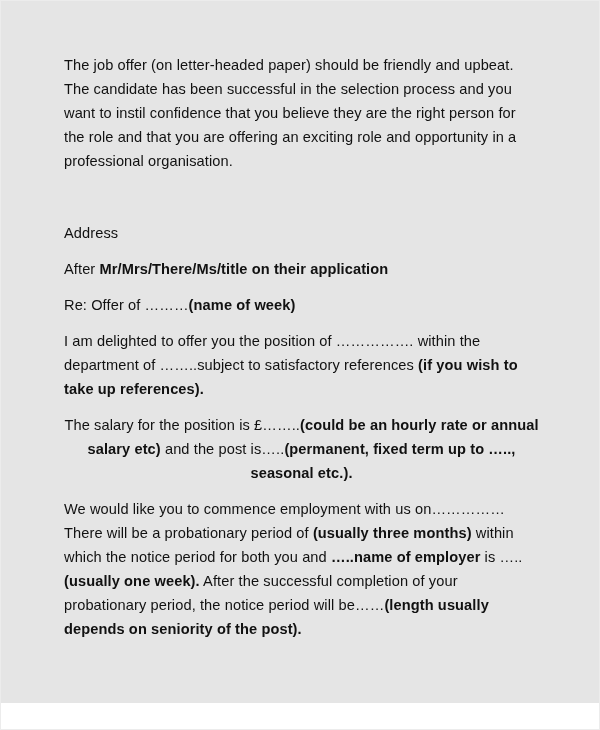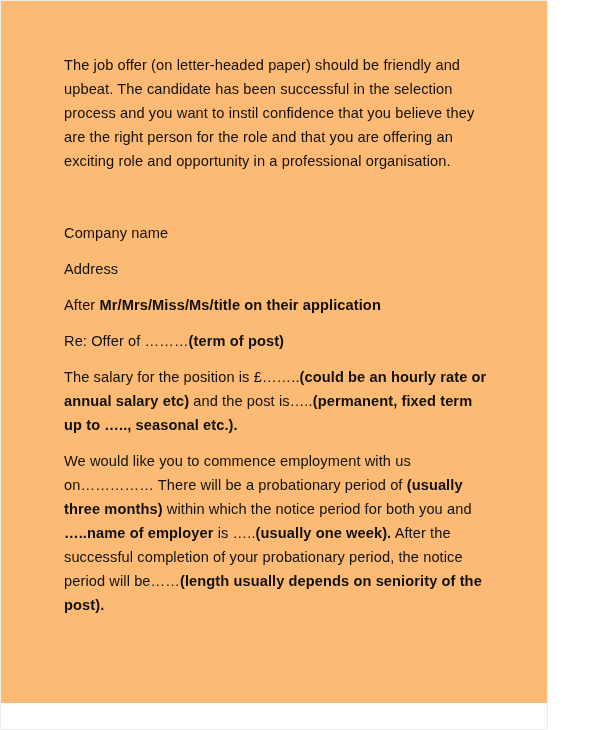--- a/index.html
+++ b/index.html
@@ -3,23 +3,23 @@
 <meta charset="utf-8">
 <style>
   * { margin: 0; padding: 0; box-sizing: border-box; }
   html, body {
     width: 600px;
     background: #ffffff;
     font-family: "Liberation Sans", sans-serif;
   }
   .page {
     position: relative;
-    width: 548px;
+    width: 600px;
     height: 730px;
-    background: #fdba74;
+    background: #e5e5e5;
     border: 1px solid #ececec;
     padding: 52px 60px 0 63px;
     overflow: hidden;
     color: #000000;
   }
   .doc-body p.para {
     font-size: 14.6px;
     line-height: 24px;
     color: #111111;
     letter-spacing: 0.1px;
@@ -37,21 +37,21 @@
     border-top: none;
     pointer-events: none;
   }
 </style>
 </head>
 <body>
 
 <div class="page">
   <div class="doc-body">
       <p class="para" style="margin-bottom: 48px;"><span>The job offer (on letter-headed paper) should be friendly and upbeat.  The candidate has been successful in the selection process and you want to instil confidence that you believe they are the right person for the role and that you are offering an exciting role and opportunity in a professional organisation.</span></p>
-      <p class="para" style="margin-bottom: 12px;"><span>Company name</span></p>
       <p class="para" style="margin-bottom: 12px;"><span>Address</span></p>
-      <p class="para" style="margin-bottom: 12px;"><span>After </span><b>Mr/Mrs/Miss/Ms/title on their application</b></p>
-      <p class="para" style="margin-bottom: 12px;"><span>Re: Offer of ………</span><b>(term of post)</b></p>
-      <p class="para" style="margin-bottom: 12px;"><span>The salary for the position is £……..</span><b>(could be an hourly rate or annual salary etc)</b><span> and the post is…..</span><b>(permanent, fixed term up to ….., seasonal etc.).</b></p>
+      <p class="para" style="margin-bottom: 12px;"><span>After </span><b>Mr/Mrs/There/Ms/title on their application</b></p>
+      <p class="para" style="margin-bottom: 12px;"><span>Re: Offer of ………</span><b>(name of week)</b></p>
+      <p class="para" style="margin-bottom: 12px;"><span>I am delighted to offer you the position of ……………. within the department of ……..subject to satisfactory references </span><b>(if you wish to take up references).</b></p>
+      <p class="para" style="margin-bottom: 12px; text-align: center;"><span>The salary for the position is £……..</span><b>(could be an hourly rate or annual salary etc)</b><span> and the post is…..</span><b>(permanent, fixed term up to ….., seasonal etc.).</b></p>
       <p class="para" style="margin-bottom: 12px;"><span>We would like you to commence employment with us on……………  There will be a probationary period of </span><b>(usually three months)</b><span> within which the notice period for both you and </span><b>…..name of employer</b><span> is …..</span><b>(usually one week).</b><span>  After the successful completion of your probationary period, the notice period will be……</span><b>(length usually depends on seniority of the post).</b></p>
     </div>
   <div class="crop-overlay"></div>
 </div>
 
 </body></html>

